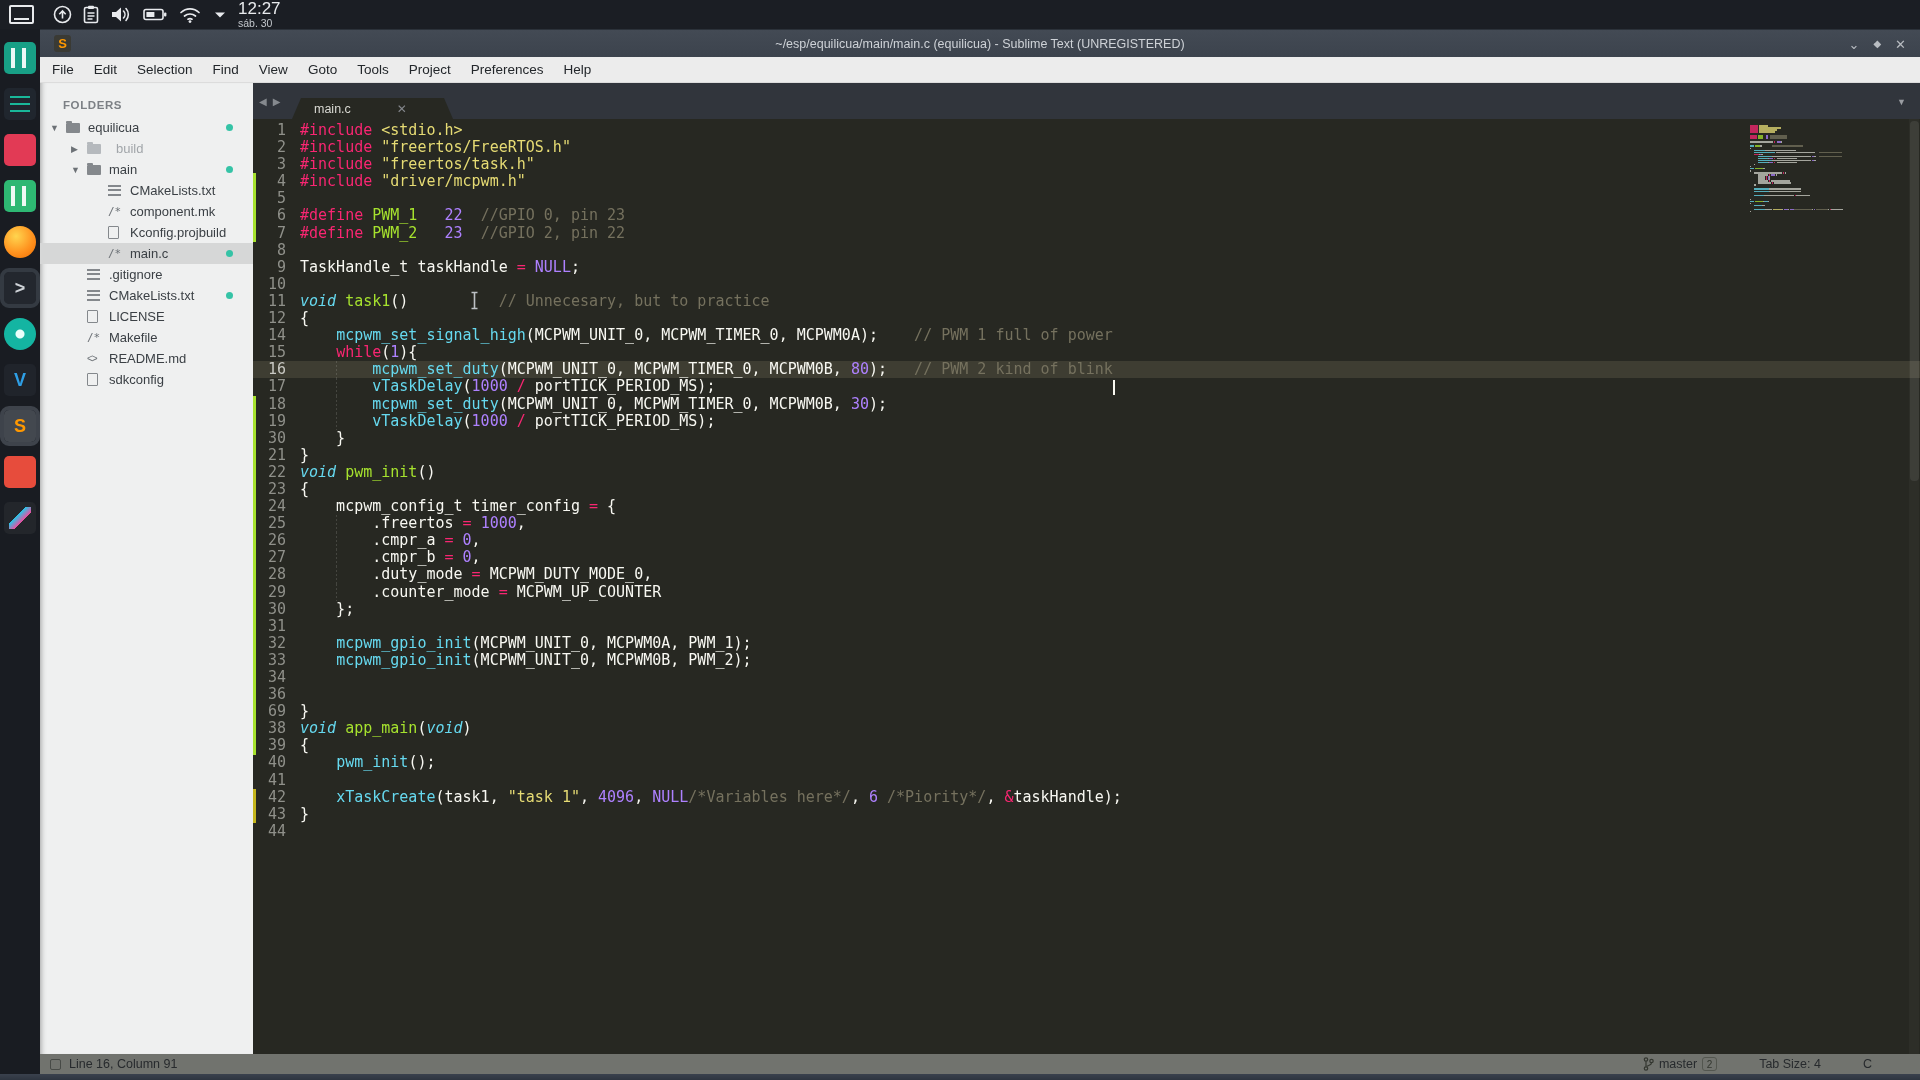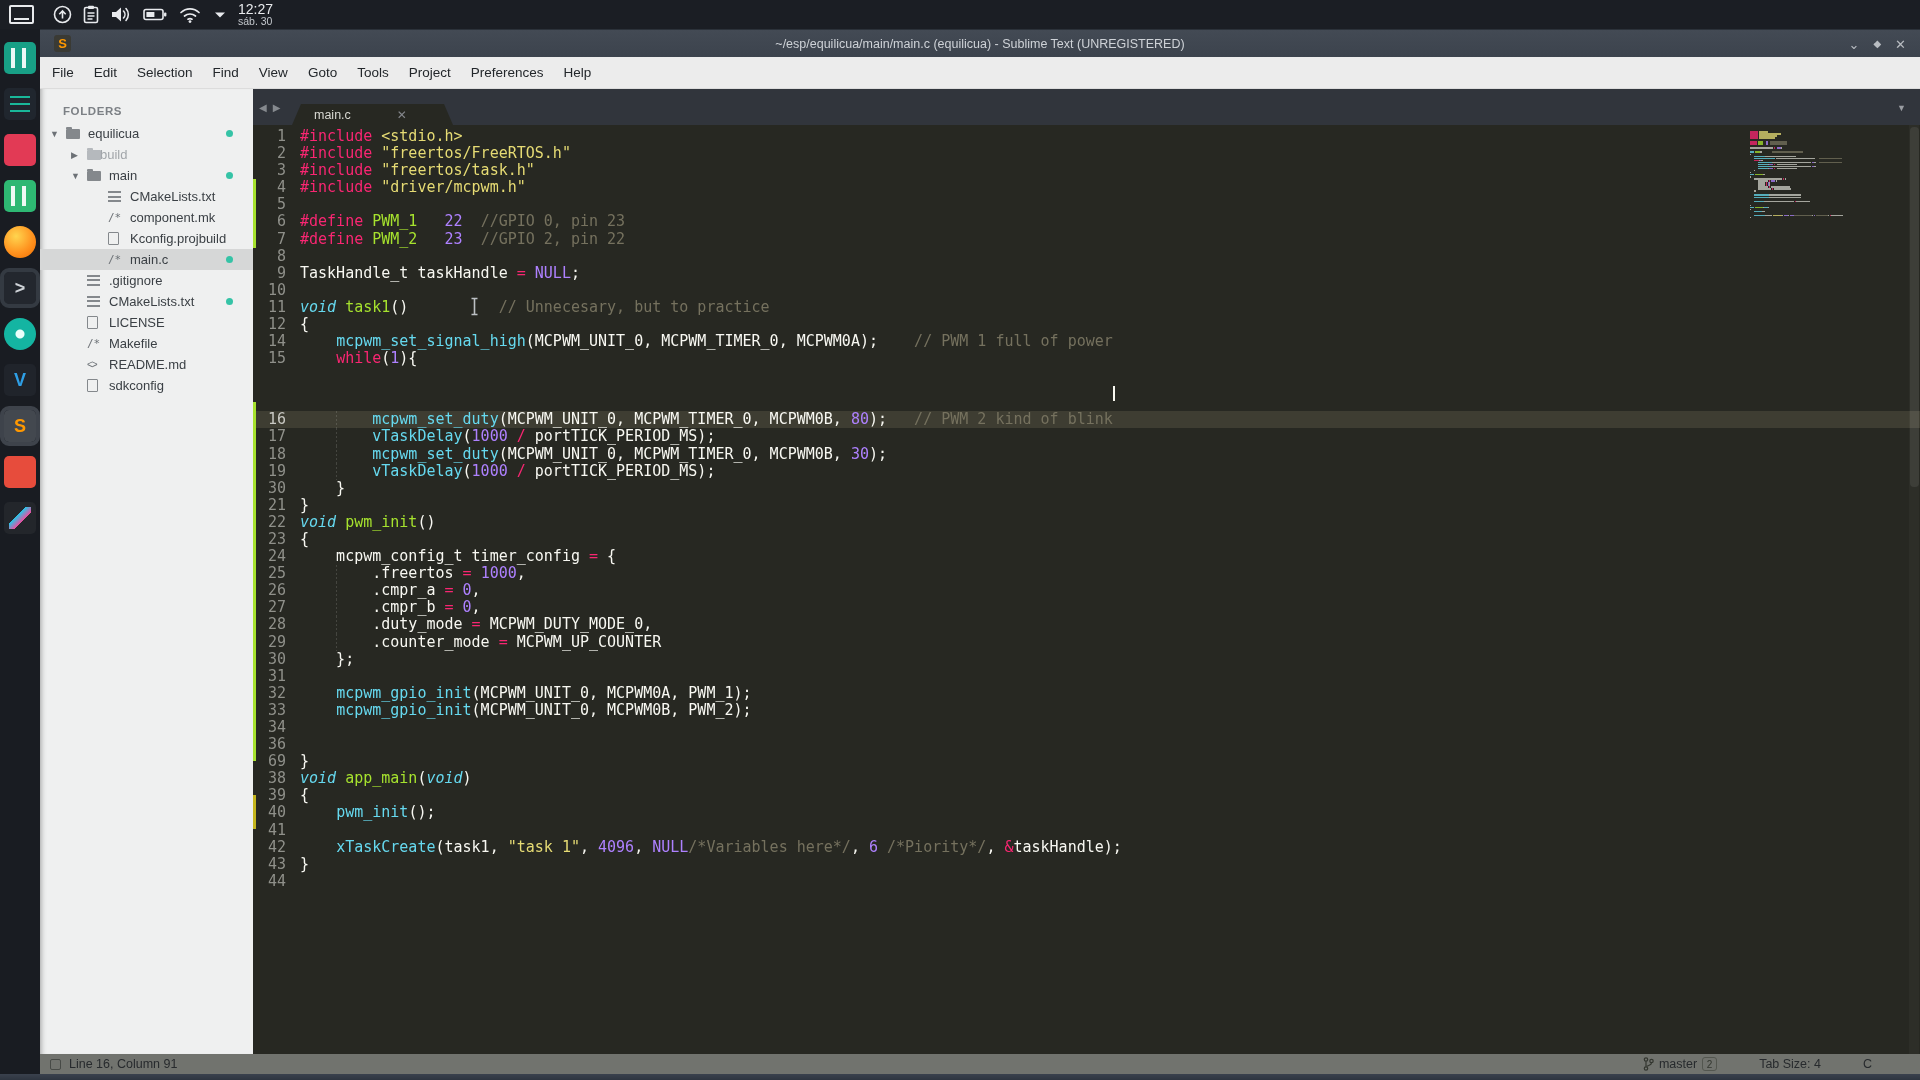--- a/index.html
+++ b/index.html
@@ -10,21 +10,21 @@
   
   .taskbar { position:absolute; left:0; top:0; width:1920px; height:29px;
              background:#1b1e24; display:flex; align-items:center; z-index:30; }
   .show-desktop { width:25px; height:19px; border:2px solid #e8eaed; border-radius:2px;
                   margin-left:9px; position:relative; }
   .show-desktop::after { content:""; position:absolute; left:3px; right:3px; bottom:2px;
                          height:2px; background:#e8eaed; }
   .tray { display:flex; align-items:center; gap:11px; margin-left:19px; }
   .tray svg { display:block; }
   .clock { margin-left:11px; color:#e8eaed; line-height:1.05; }
-  .clock .t { font-size:14px; }
+  .clock .t { font-size:17px; }
   .clock .d { font-size:10.5px; color:#c3c7cc; }
 
   
   .dock { position:absolute; left:0; top:29px; bottom:0; width:40px; background:#191c22; z-index:25; }
   .dock-item { position:absolute; left:4px; width:32px; height:32px; border-radius:5px;
                display:flex; align-items:center; justify-content:center; overflow:hidden; }
   .dock-item.hovered { outline:4px solid #343a42; background-clip:padding-box; }
   .dock-item.active  { outline:4px solid #3e434b; }
   .bars-v { position:absolute; inset:6px 7px;
             background:repeating-linear-gradient(90deg, rgba(255,255,255,.92) 0 4px, rgba(0,0,0,0) 4px 11px); }
@@ -39,21 +39,21 @@
               border-top:1px solid #2c323a; position:relative;
               display:flex; align-items:center; justify-content:center; }
   .app-icon { position:absolute; left:14px; top:5px; width:17px; height:17px; border-radius:3px;
               background:#3a3a34; color:#ff9800; font-weight:bold; font-size:13px;
               display:flex; align-items:center; justify-content:center; }
   .title-text { color:#ced2d7; font-size:12.5px; }
   .win-controls { position:absolute; right:14px; top:0; height:28px;
                   display:flex; align-items:center; gap:14px; color:#b9bdc2; font-size:13px; }
   .win-controls span { cursor:default; line-height:1; }
 
-  .menubar { height:32px; background:#ececec; border-bottom:1px solid #dcdcdc;
+  .menubar { height:26px; background:#ececec; border-bottom:1px solid #dcdcdc;
              display:flex; align-items:center; padding-left:2px; }
   .menu-item { font-size:13.5px; color:#23272b; padding:0 10px; line-height:26px; }
 
   .content { flex:1; display:flex; min-height:0; }
 
   
   .sidebar { width:213px; background:#eff0f0; position:relative;
              box-shadow:inset 6px 0 6px -6px rgba(0,0,0,.45); }
   .sb-header { margin:16px 0 6px 23px; font-size:11.5px; font-weight:bold;
                letter-spacing:.6px; color:#7c8085; }
@@ -83,21 +83,21 @@
   .tab { position:absolute; left:39px; bottom:0; width:161px; height:21px; background:#272822;
          clip-path:polygon(0 100%, 9px 0, 152px 0, 100% 100%);
          display:flex; align-items:center; }
   .tab-label { color:#d8d8d2; font-size:12.5px; margin-left:22px; }
   .tab-close { color:#84878c; font-size:12px; margin-left:46px; }
   .tab-overflow { position:absolute; right:14px; top:14px; color:#9a9da2; font-size:9px; }
 
   .editor { flex:1; background:#272822; position:relative; overflow:hidden; }
   .lines { position:absolute; left:0; top:3px; right:0; }
   .line { display:flex; height:17.1px; position:relative; }
-  .line.current { background:#3e3d32;margin-top:44px; }
+  .line.current { background:#3e3d32; }
   .gutter { width:33px; text-align:right; color:#8f908a;
             font:15px/17.1px "DejaVu Sans Mono",monospace; flex:none; }
   .line.current .gutter { color:#c9c9c3; }
   .code { margin-left:14px; font:15px/17.1px "DejaVu Sans Mono",monospace;
           white-space:pre; color:#f8f8f2; }
   .k{color:#f92672} .g{color:#a6e22e} .p{color:#ae81ff} .y{color:#e6db74}
   .c{color:#75715e} .w{color:#f8f8f2} .cy{color:#66d9ef} .ci{color:#66d9ef;font-style:italic}
   .guide { position:absolute; top:0; bottom:0; width:1px;
            background:repeating-linear-gradient(180deg,rgba(248,248,242,.14) 0 2px,rgba(0,0,0,0) 2px 4px); }
   .caret { position:absolute; width:2px; height:15px; background:#f8f8f0; }
@@ -233,21 +233,21 @@
       <div id="tree">
           <div class="sb-row">
             <span class="sb-arrow" style="left: 10px;">▼</span>
             <span class="i-folder" style="left: 26px;"></span>
             <span class="sb-label" style="left: 48px;">equilicua</span>
             <span class="sb-dot"></span>
           </div>
           <div class="sb-row dim">
             <span class="sb-arrow" style="left: 31px;">▶</span>
             <span class="i-folder" style="left: 47px;"></span>
-            <span class="sb-label" style="left: 60px;">build</span>
+            <span class="sb-label" style="left: 76px;">build</span>
           </div>
           <div class="sb-row">
             <span class="sb-arrow" style="left: 31px;">▼</span>
             <span class="i-folder" style="left: 47px;"></span>
             <span class="sb-label" style="left: 69px;">main</span>
             <span class="sb-dot"></span>
           </div>
           <div class="sb-row">
             <span class="i-list" style="left: 68px;"></span>
             <span class="sb-label" style="left: 90px;">CMakeLists.txt</span>

